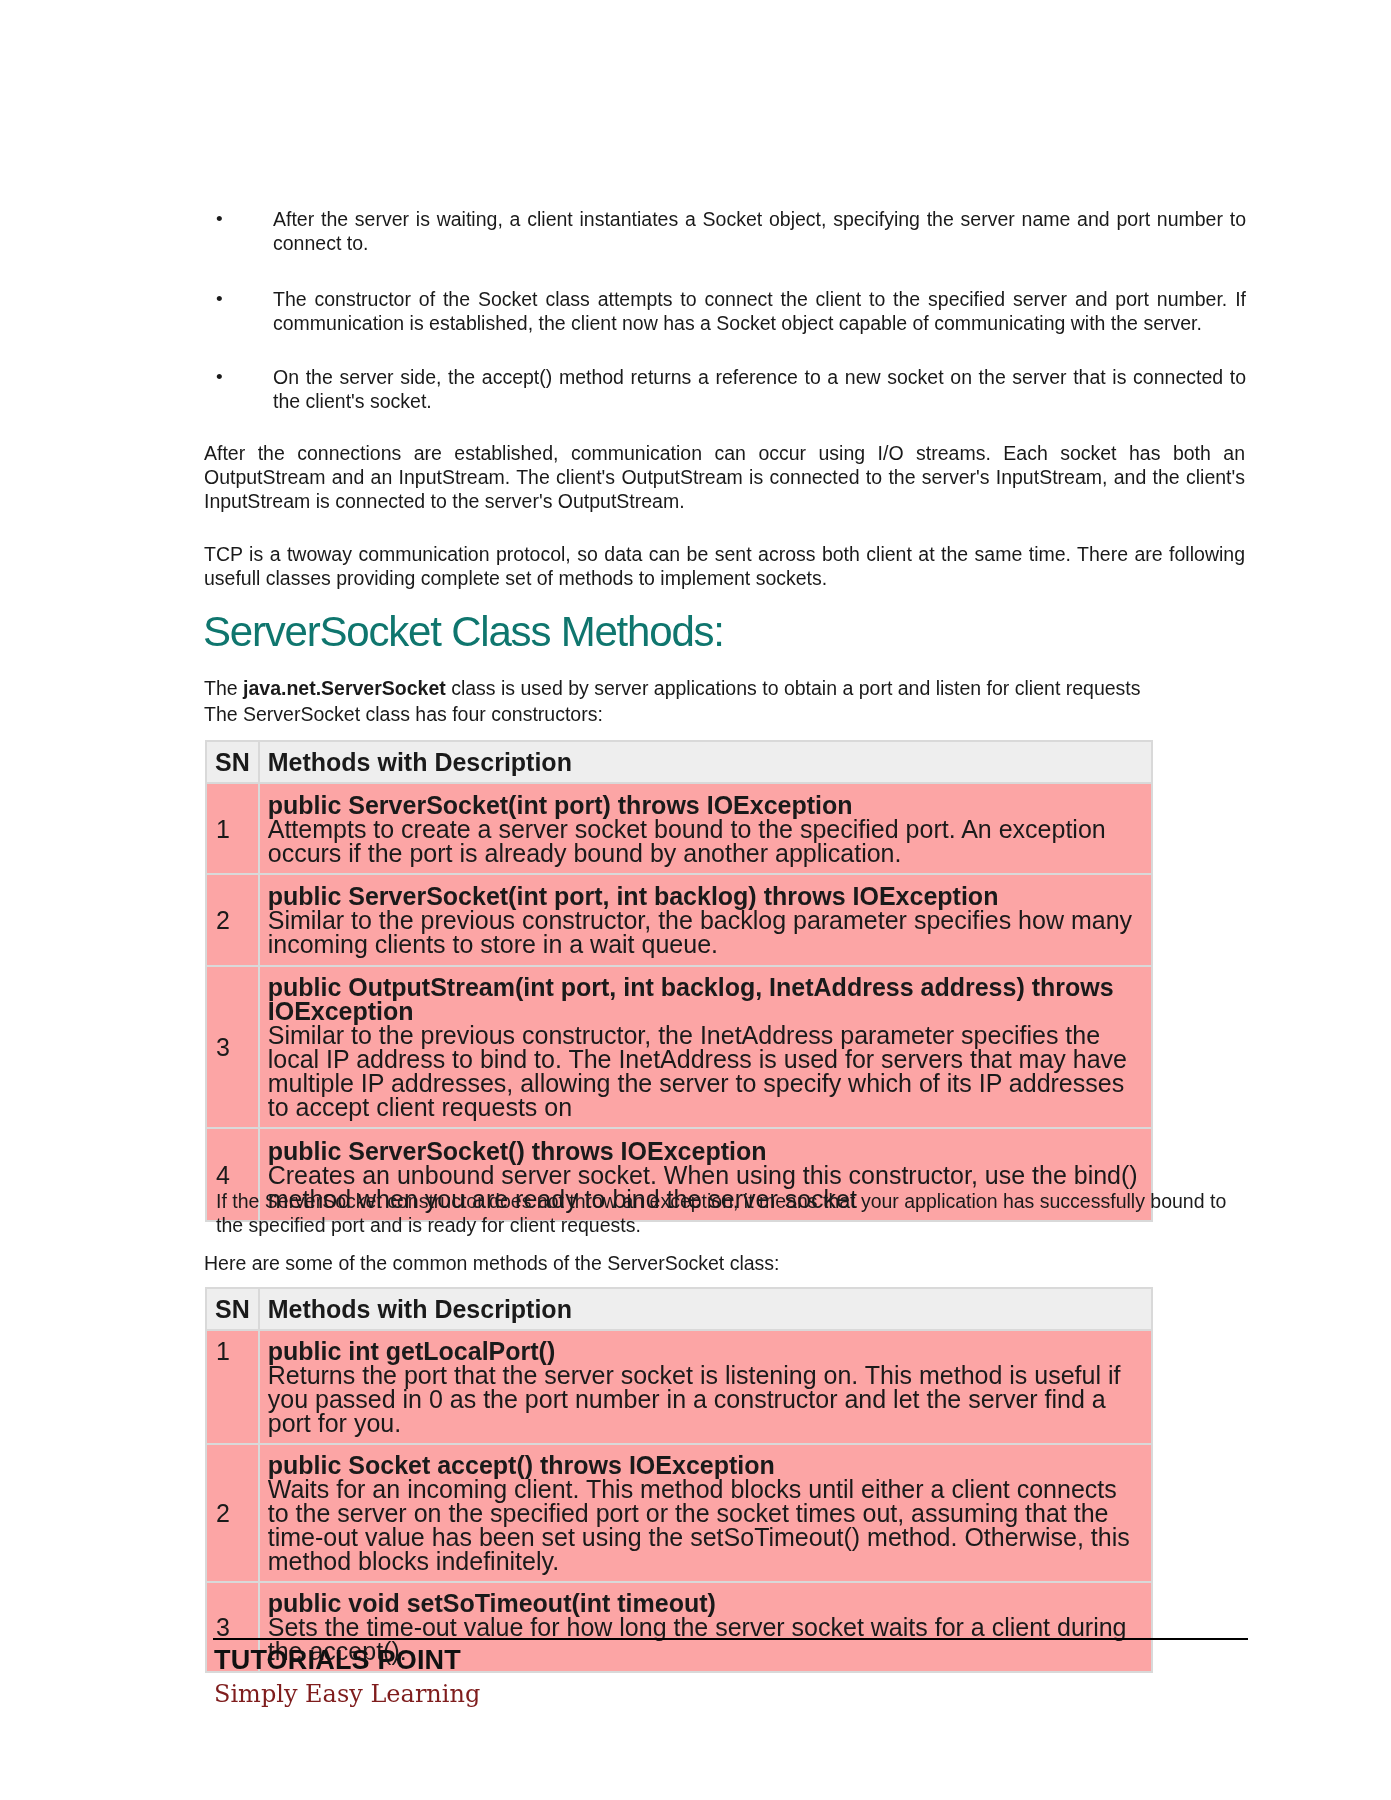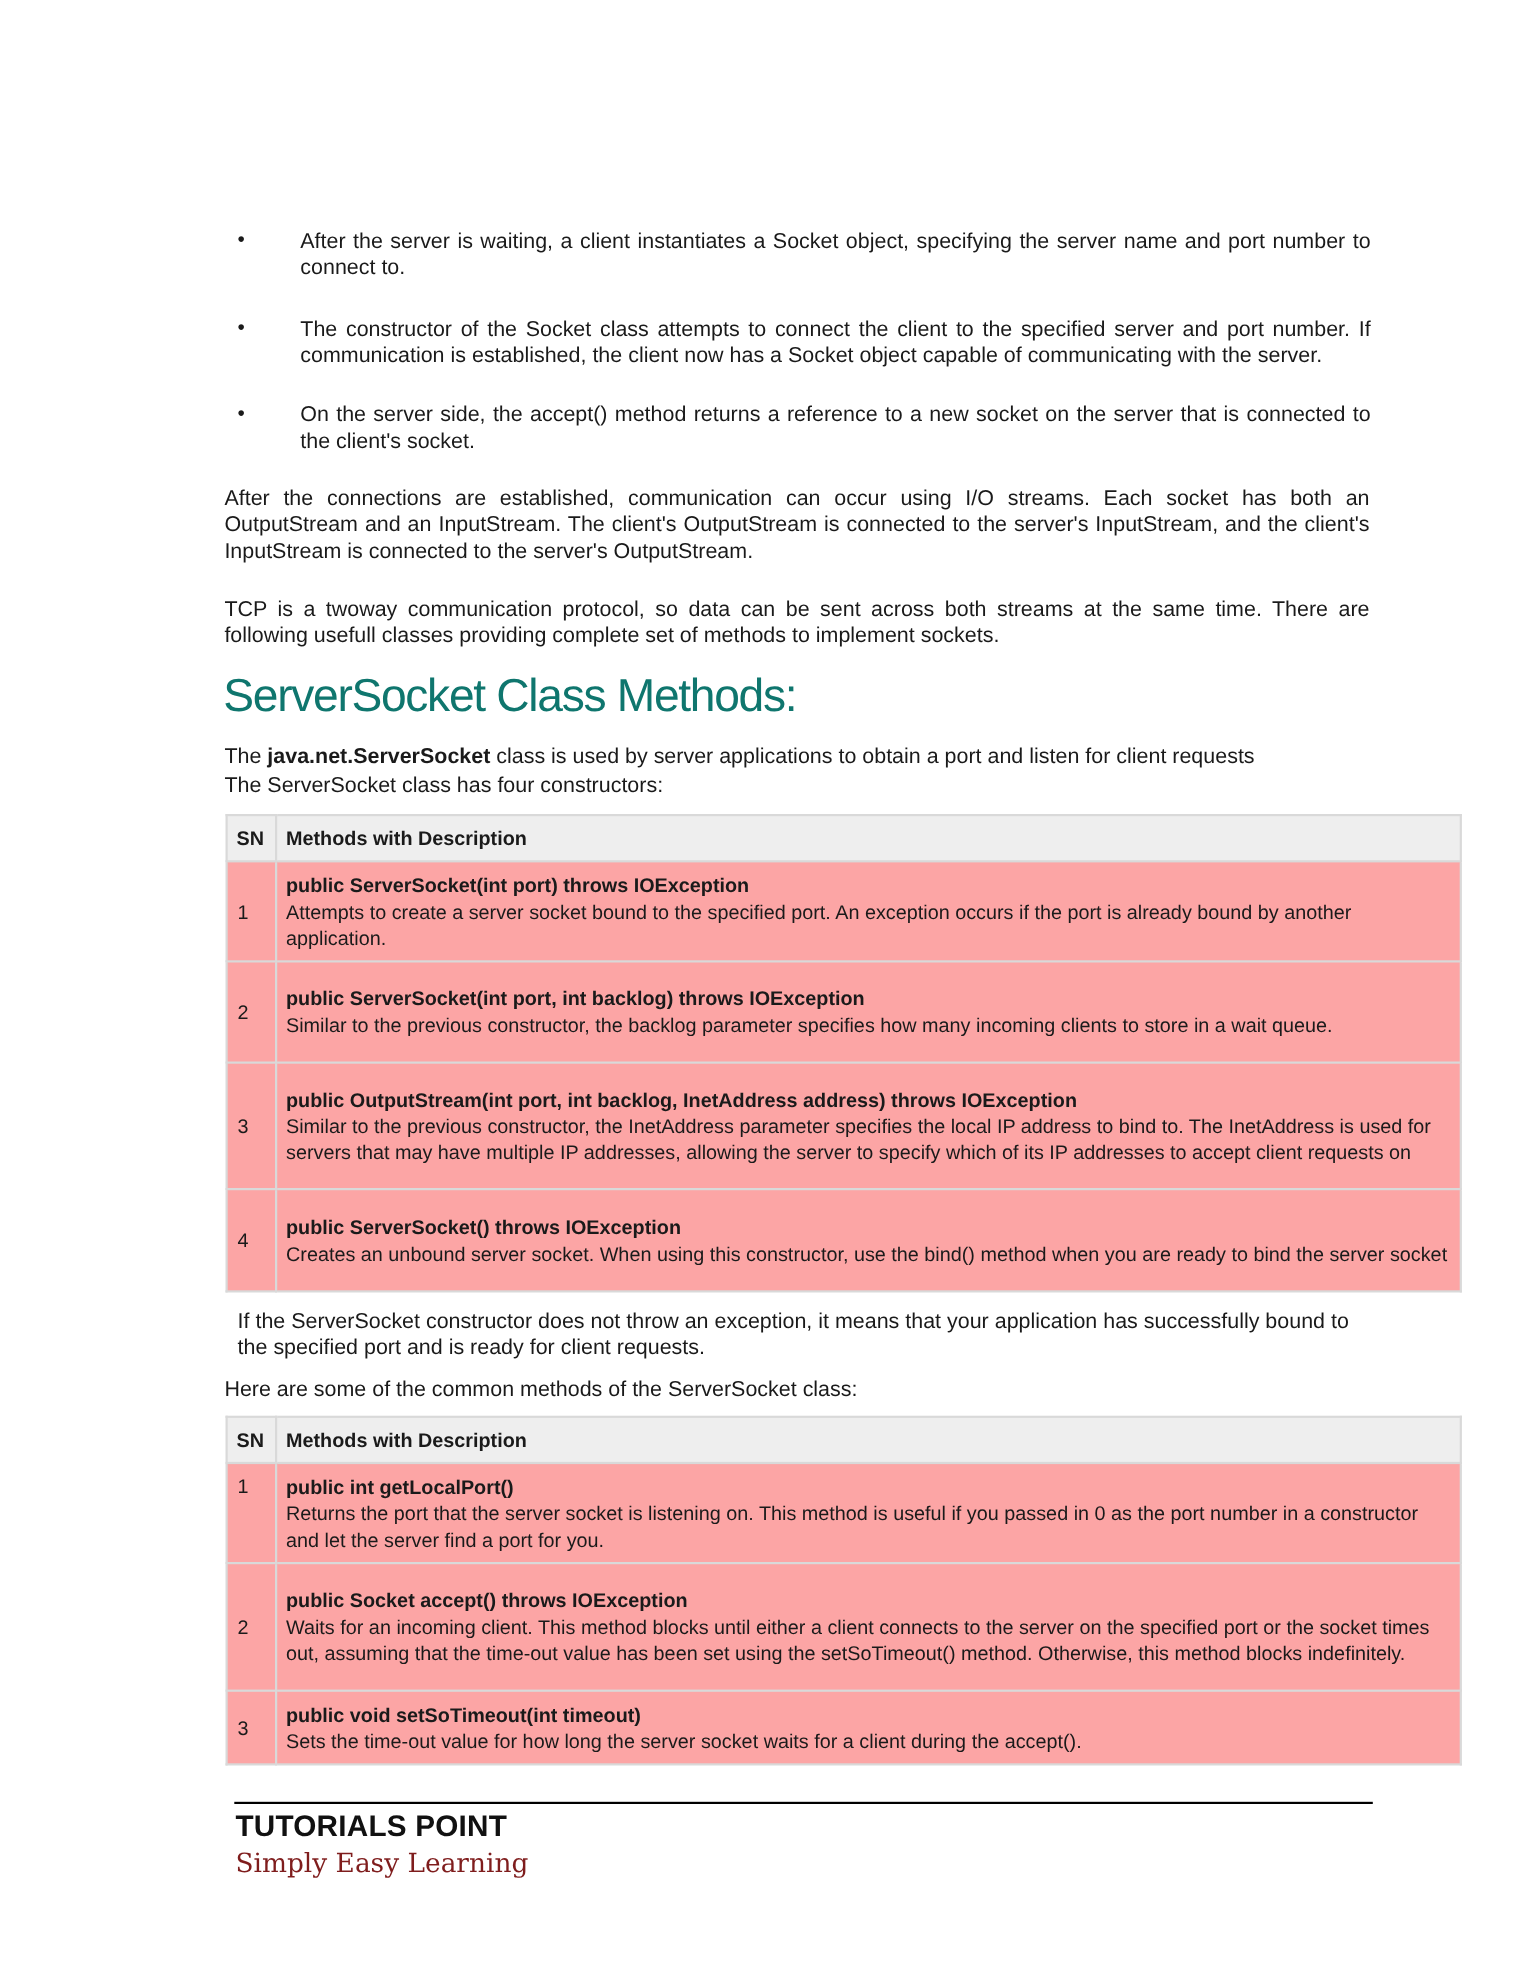--- a/index.html
+++ b/index.html
@@ -5,22 +5,22 @@
   html, body { margin: 0; padding: 0; background: #ffffff; }
   body { width: 1391px; height: 1800px; position: relative; overflow: hidden;
          font-family: "Liberation Sans", sans-serif; color: #111; }
   .txt { font-size: 19.5px; line-height: 24px; color: #1a1a1a; }
   .bullet-item { position: absolute; left: 216px; width: 1030px; }
   .bullet-dot { position: absolute; left: 0; top: 0; font-size: 19px; line-height: 24px; }
   .bullet-text { margin-left: 57px; text-align: justify; }
   .para { position: absolute; left: 204px; width: 1041px; text-align: justify; }
   .heading { position: absolute; left: 203px; top: 608px; font-family: "Liberation Sans Narrow", "Liberation Sans", sans-serif;
              font-size: 42px; letter-spacing: -1.2px; color: #0f766e; font-weight: normal; }
-  table.methods { position: absolute; left: 205px; width: 1124px; border-collapse: collapse;
-                  font-size: 18px; line-height: 24px; color: #1a1a1a; }
+  table.methods { position: absolute; left: 205px; width: 948px; border-collapse: collapse;
+                  font-size: 25px; line-height: 24px; color: #1a1a1a; }
   table.methods th, table.methods td { border: 2px solid #d9d9d9; vertical-align: middle; }
   table.methods th { background: #eeeeee; text-align: left; font-weight: bold; height: 40px; padding: 0 8px; }
   table.methods td { background: #fca5a5; padding: 8px 8px 8px 8px; }
   table.methods td.sn { width: 26px; text-align: left; padding-left: 9px; }
   table.methods td.sn.top { vertical-align: top; }
   .sig { font-weight: bold; display: block; }
   .desc { display: block; }
   .footer-rule { position: absolute; left: 213px; top: 1638px; width: 1035px; height: 0; border-top: 2px solid #000; }
   .footer-brand { position: absolute; left: 214px; top: 1645px; font-size: 27px; font-weight: bold; color: #111; letter-spacing: 0.2px; }
   .footer-tag { position: absolute; left: 214px; top: 1680px; font-family: "DejaVu Serif", "Liberation Serif", serif;
@@ -36,21 +36,21 @@
 <div class="bullet-item txt" style="top:287px;">
   <span class="bullet-dot">•</span>
   <div class="bullet-text">The constructor of the Socket class attempts to connect the client to the specified server and port number. If communication is established, the client now has a Socket object capable of communicating with the server.</div>
 </div>
 <div class="bullet-item txt" style="top:365px;">
   <span class="bullet-dot">•</span>
   <div class="bullet-text">On the server side, the accept() method returns a reference to a new socket on the server that is connected to the client's socket.</div>
 </div>
 
 <div class="para txt" style="top:441px;">After the connections are established, communication can occur using I/O streams. Each socket has both an OutputStream and an InputStream. The client's OutputStream is connected to the server's InputStream, and the client's InputStream is connected to the server's OutputStream.</div>
-<div class="para txt" style="top:542px;">TCP is a twoway communication protocol, so data can be sent across both streams at the same time. There are following usefull classes providing complete set of methods to implement sockets.</div>
+<div class="para txt" style="top:542px;">TCP is a twoway communication protocol, so data can be sent across both client at the same time. There are following usefull classes providing complete set of methods to implement sockets.</div>
 
 <h1 class="heading" style="margin:0;">ServerSocket Class Methods:</h1>
 
 <div class="para txt" style="top:676px;">
   <span>The </span><b>java.net.ServerSocket</b><span> class is used by server applications to obtain a port and listen for client requests</span>
 </div>
 <div class="para txt" style="top:702px;">The ServerSocket class has four constructors:</div>
 
 <table class="methods" style="top:740px;">
   <tbody>

